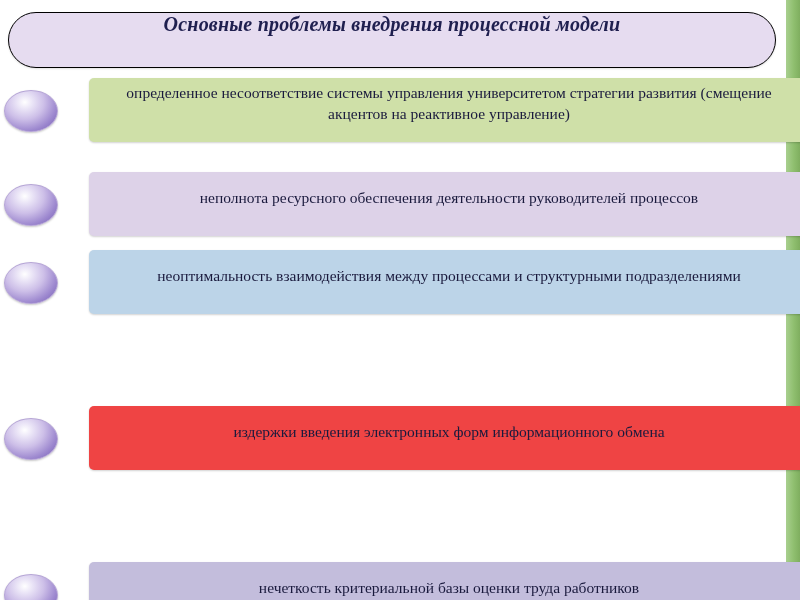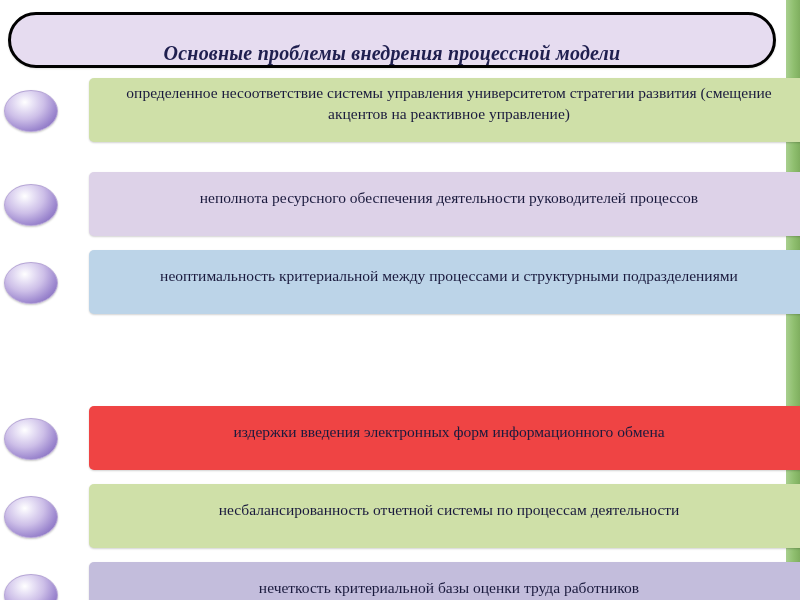--- a/index.html
+++ b/index.html
@@ -29,25 +29,25 @@
     background: linear-gradient(to right, #a9cf8f 0%, #8fbf6f 55%, #7fae5f 100%);
   }
   
   .title-bar {
     position: absolute;
     left: 8px;
     top: 12px;
     width: 768px;
     height: 56px;
     background: #e6dcf0;
-    border: 3px solid #000000;
+    border: 1px solid #000000;
     border-radius: 28px;
     box-shadow: 0 1px 2px rgba(0,0,0,0.12);
     display: flex;
-    align-items: flex-end;
+    align-items: flex-start;
     justify-content: center;
     box-sizing: border-box;
   }
   .title-text {
     font-size: 20px;
     font-style: italic;
     font-weight: bold;
     color: #1f1f4f;
     text-align: center;
     letter-spacing: 0.2px;
@@ -131,38 +131,32 @@
     <div class="row row1">
       <div class="bullet"></div>
       <div class="bar" style="background: rgb(221, 210, 232);">
         <div class="bar-text">неполнота ресурсного обеспечения деятельности руководителей процессов</div>
       </div>
     </div>
 
     <div class="row row2">
       <div class="bullet"></div>
       <div class="bar" style="background: rgb(188, 212, 232);">
-        <div class="bar-text">неоптимальность критериальной между процессами и структурными подразделениями</div>
+        <div class="bar-text">неоптимальность взаимодействия между процессами и структурными подразделениями</div>
       </div>
     </div>
 
 
     <div class="row row4">
       <div class="bullet"></div>
       <div class="bar" style="background: #ef4444;">
         <div class="bar-text">издержки  введения электронных  форм  информационного обмена</div>
       </div>
     </div>
 
-    <div class="row row5">
-      <div class="bullet"></div>
-      <div class="bar" style="background: rgb(207, 224, 168);">
-        <div class="bar-text">несбалансированность отчетной системы по процессам деятельности</div>
-      </div>
-    </div>
 
     <div class="row row6">
       <div class="bullet"></div>
       <div class="bar" style="background: rgb(195, 189, 220);">
         <div class="bar-text">нечеткость критериальной базы оценки труда работников</div>
       </div>
     </div>
 
   </div>
 </div>

